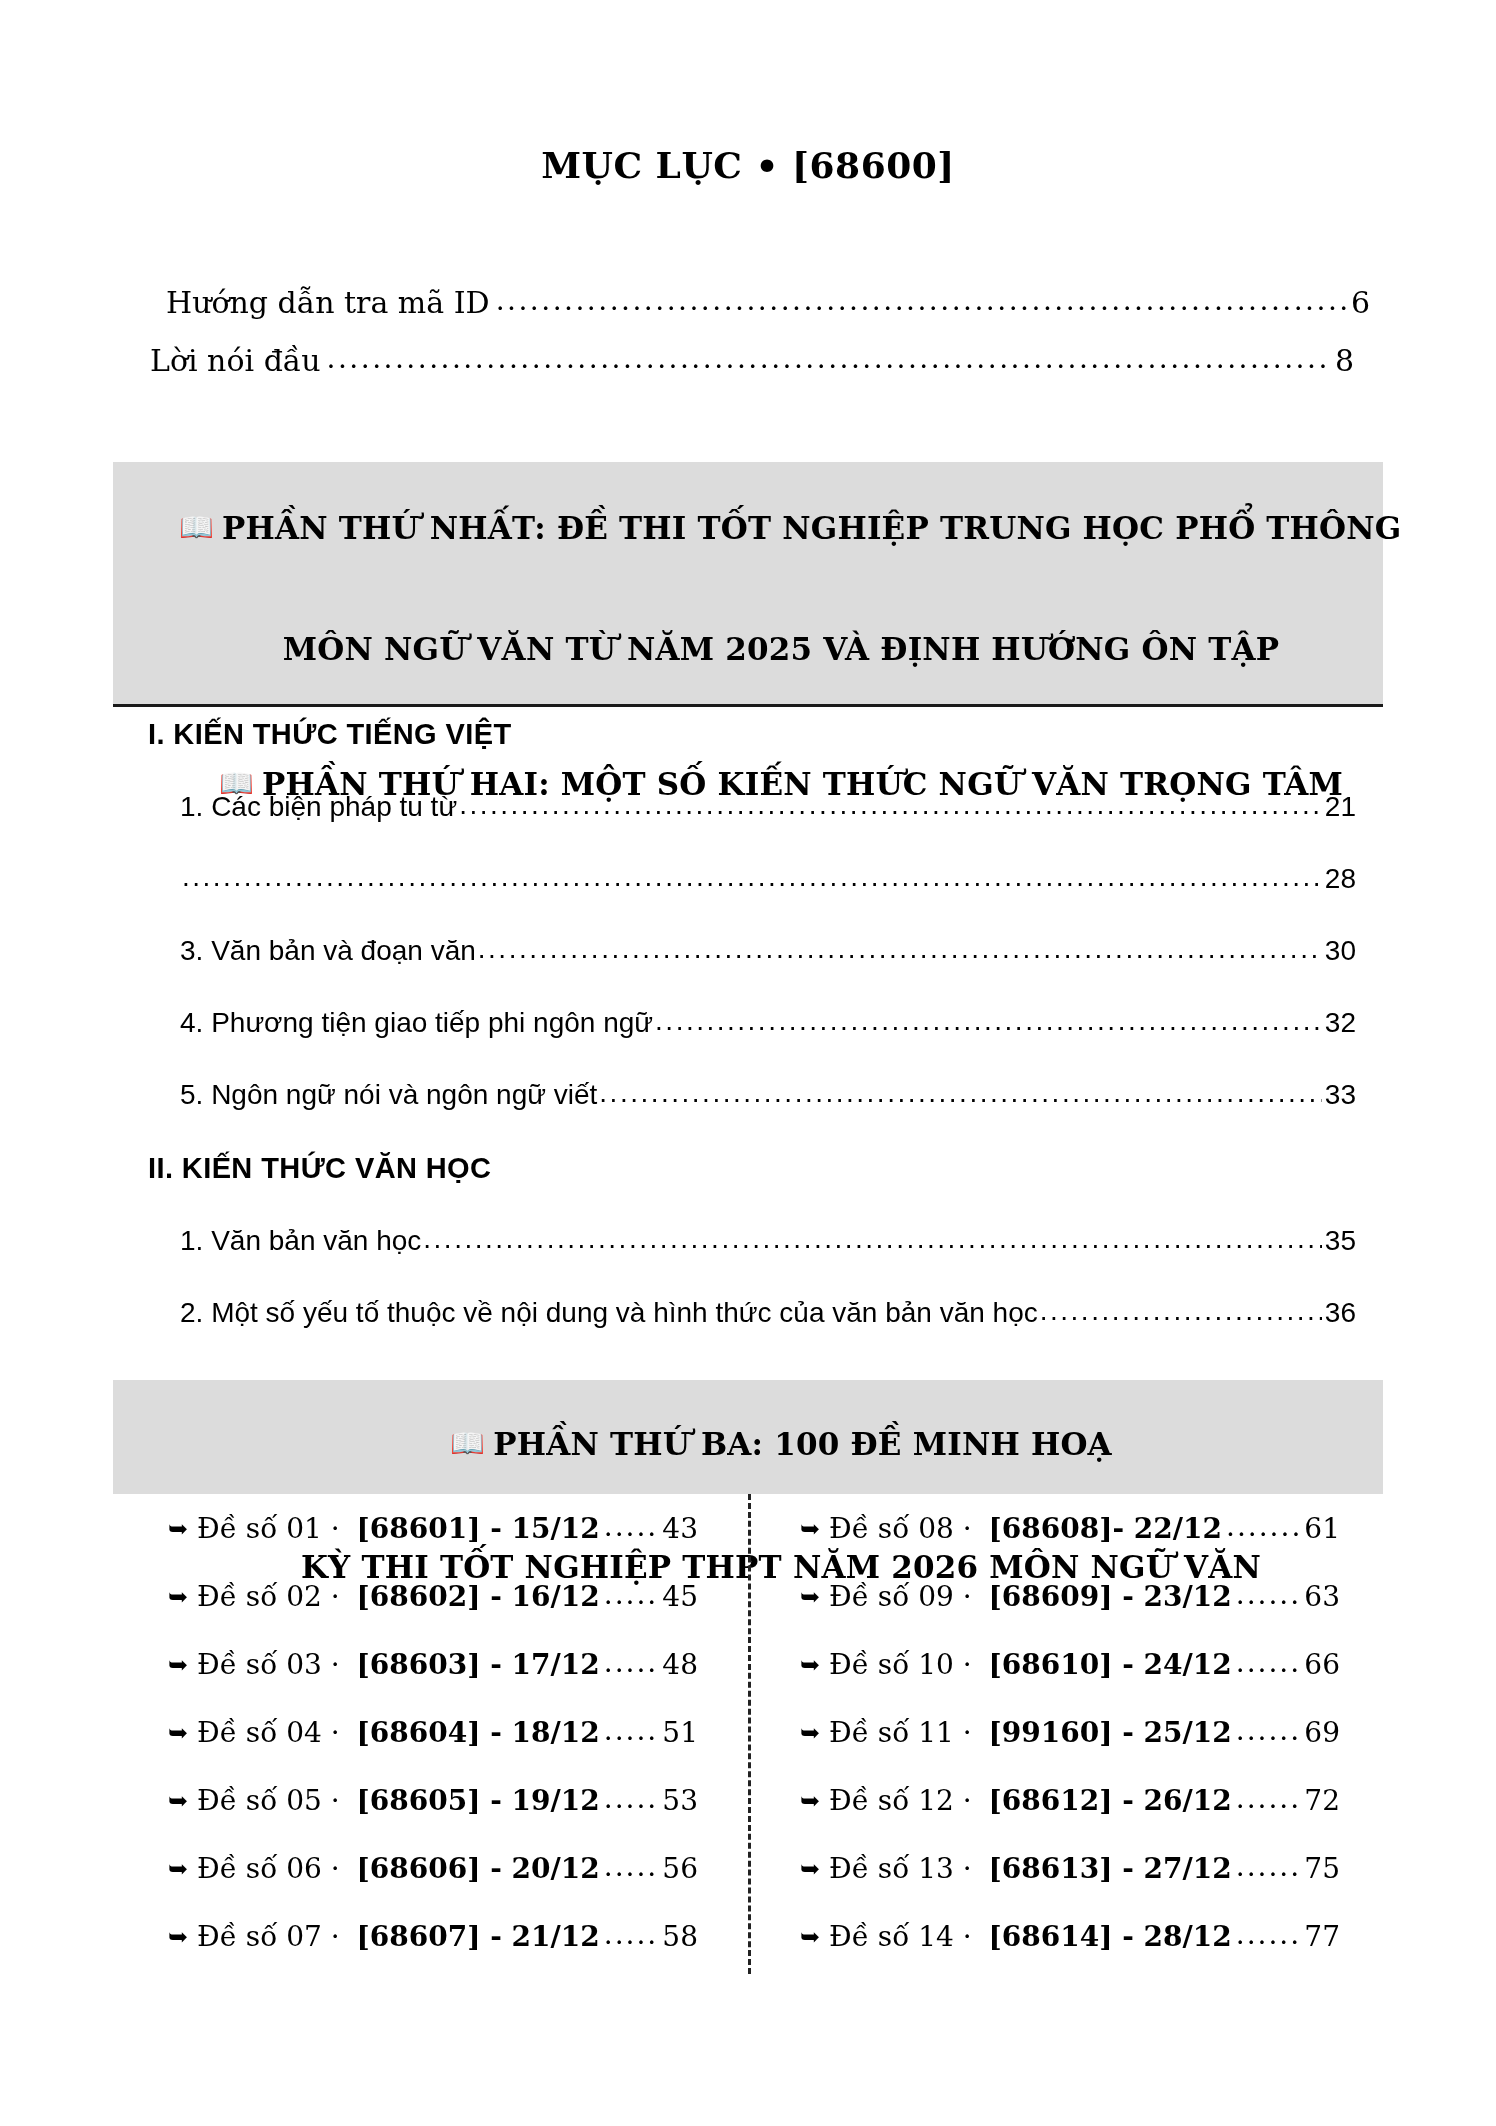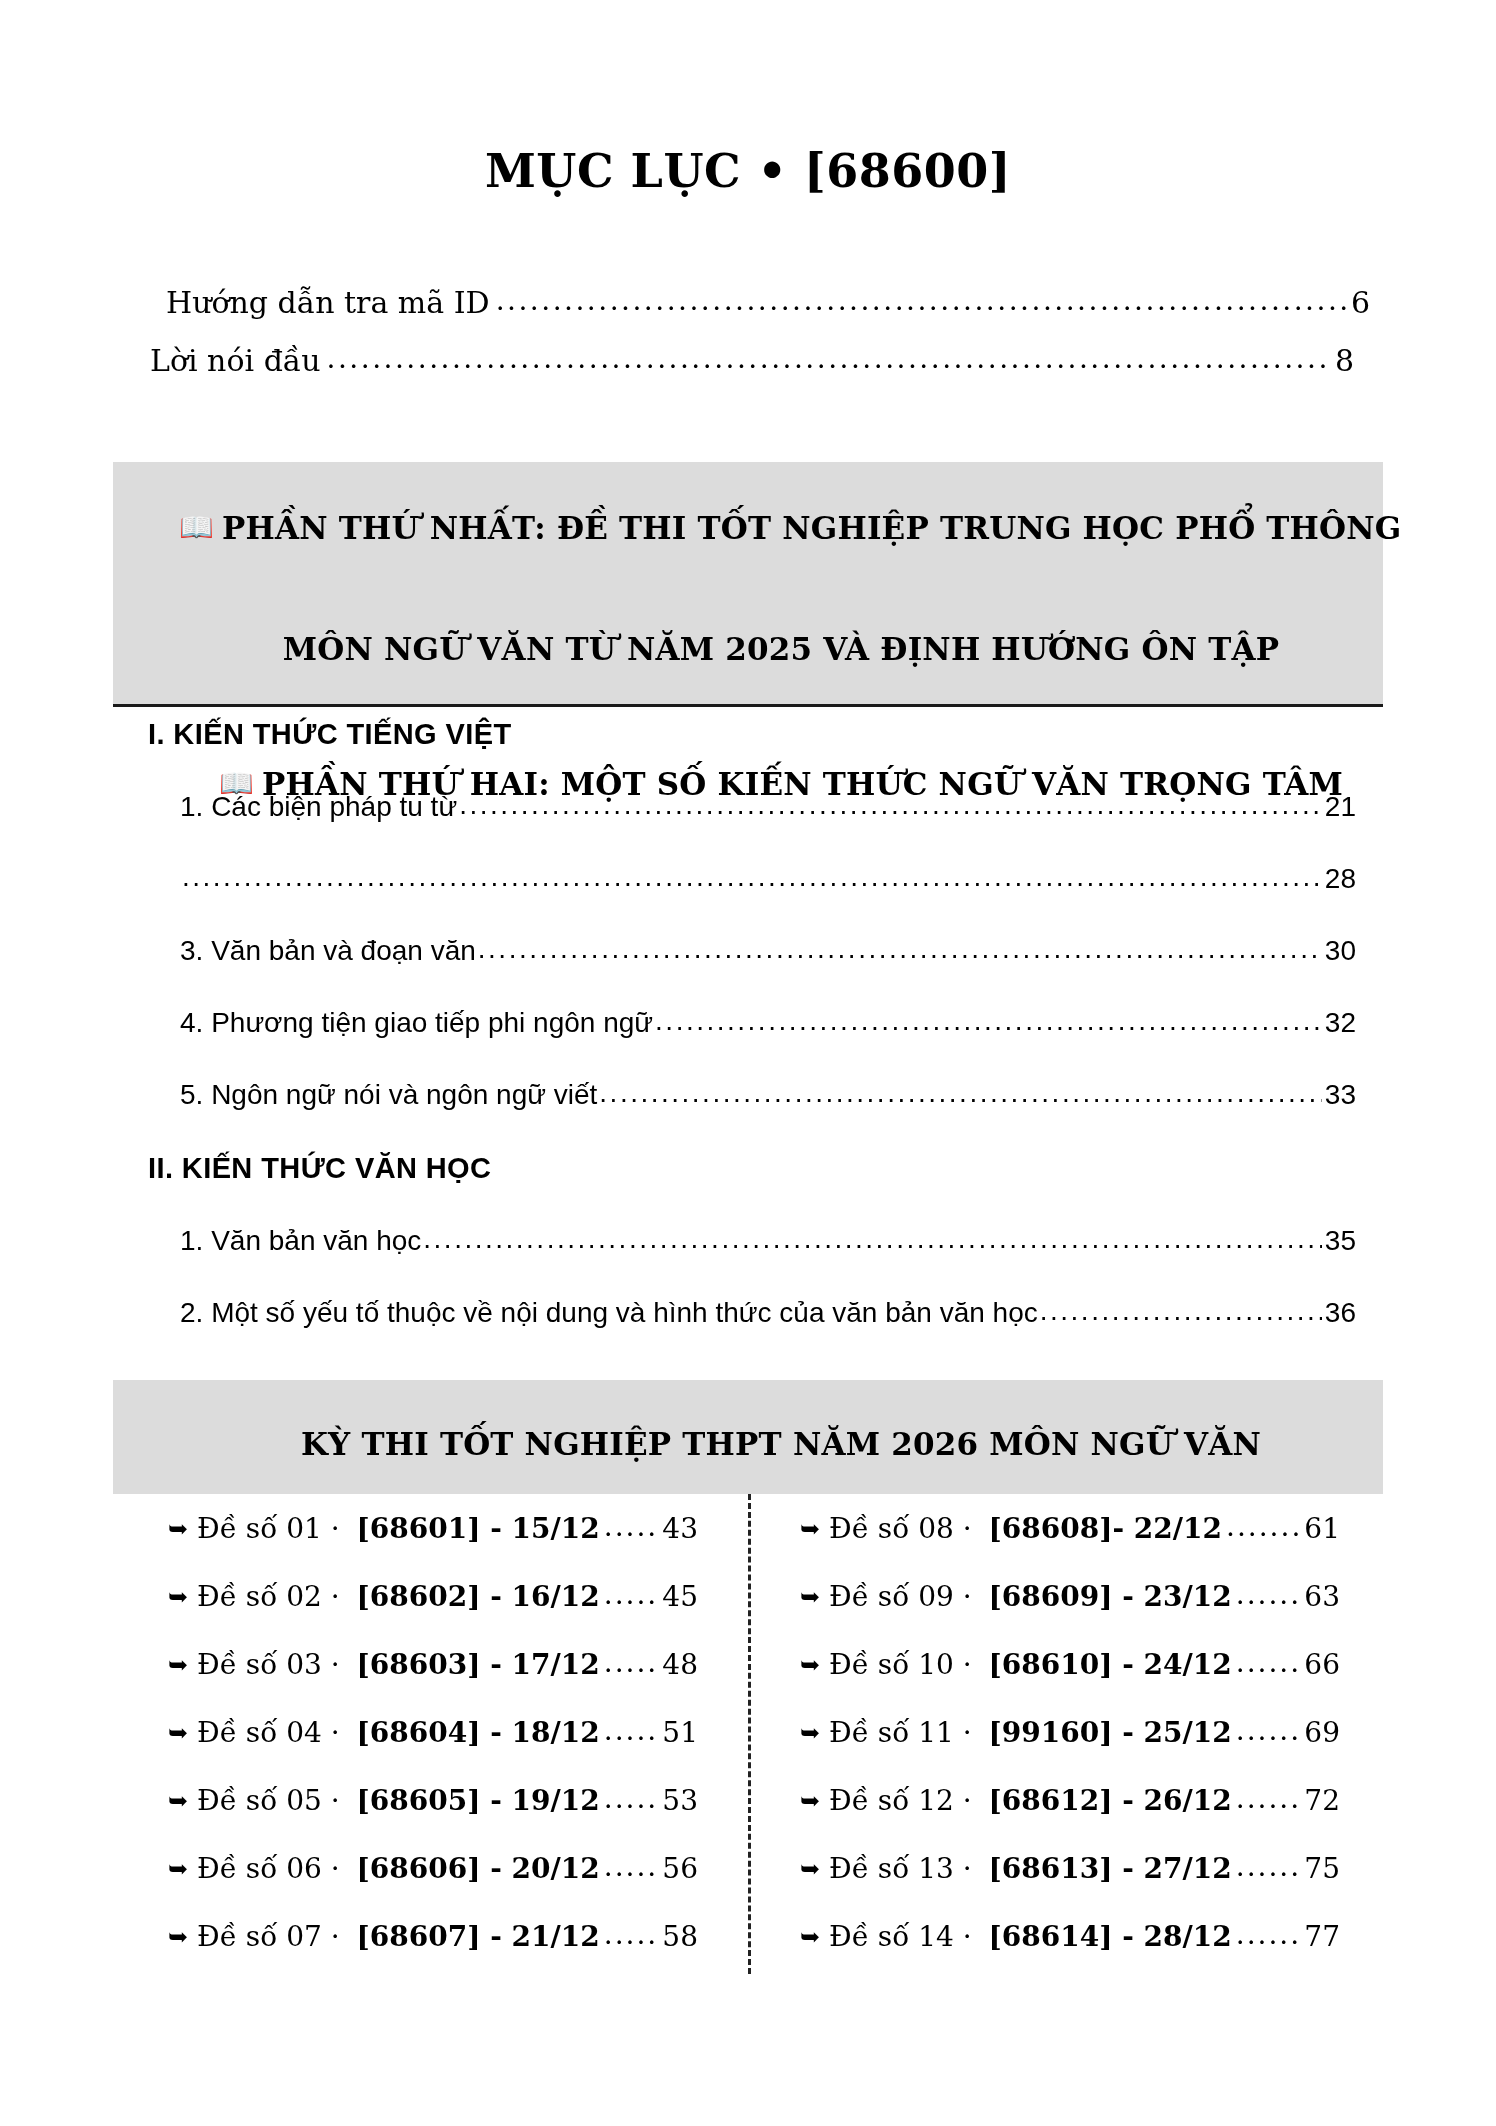--- a/index.html
+++ b/index.html
@@ -25,21 +25,21 @@
 
   
   .doc-title {
     position: absolute;
     left: 0;
     top: 144px;
     width: 1496px;
     text-align: center;
     font-family: "DejaVu Serif", serif;
     font-weight: bold;
-    font-size: 46px;
+    font-size: 36px;
     letter-spacing: 0.5px;
     white-space: pre;
   }
 
   
   .front-entry {
     position: absolute;
     left: 150px;
     width: 1204px;
     display: flex;
@@ -246,20 +246,23 @@
   </div>
 
   <div class="sub-entry" style="top:1296px;">
     <span class="se-label">2. Một số yếu tố thuộc về nội dung và hình thức của văn bản văn học</span>
     <span class="se-dots">.........................................................................................................................</span>
     <span class="se-page">36</span>
   </div>
 
   <div class="banner" style="top:1380px; height:114px; padding-top:18px;">
 
+    <div class="banner-line" style="margin-bottom:30px;">
+      <span class="book-icon">📖</span><span>PHẦN THỨ BA: 100 ĐỀ MINH HOẠ</span>
+    </div>
 
     <div class="banner-line">
       <span>KỲ THI TỐT NGHIỆP THPT NĂM 2026 MÔN NGỮ VĂN</span>
     </div>
   </div>
 
   <div class="col-divider"></div>
 
   <div class="exam-row col-left" style="top:1513px;">
     <span class="pen-icon">➥</span>

